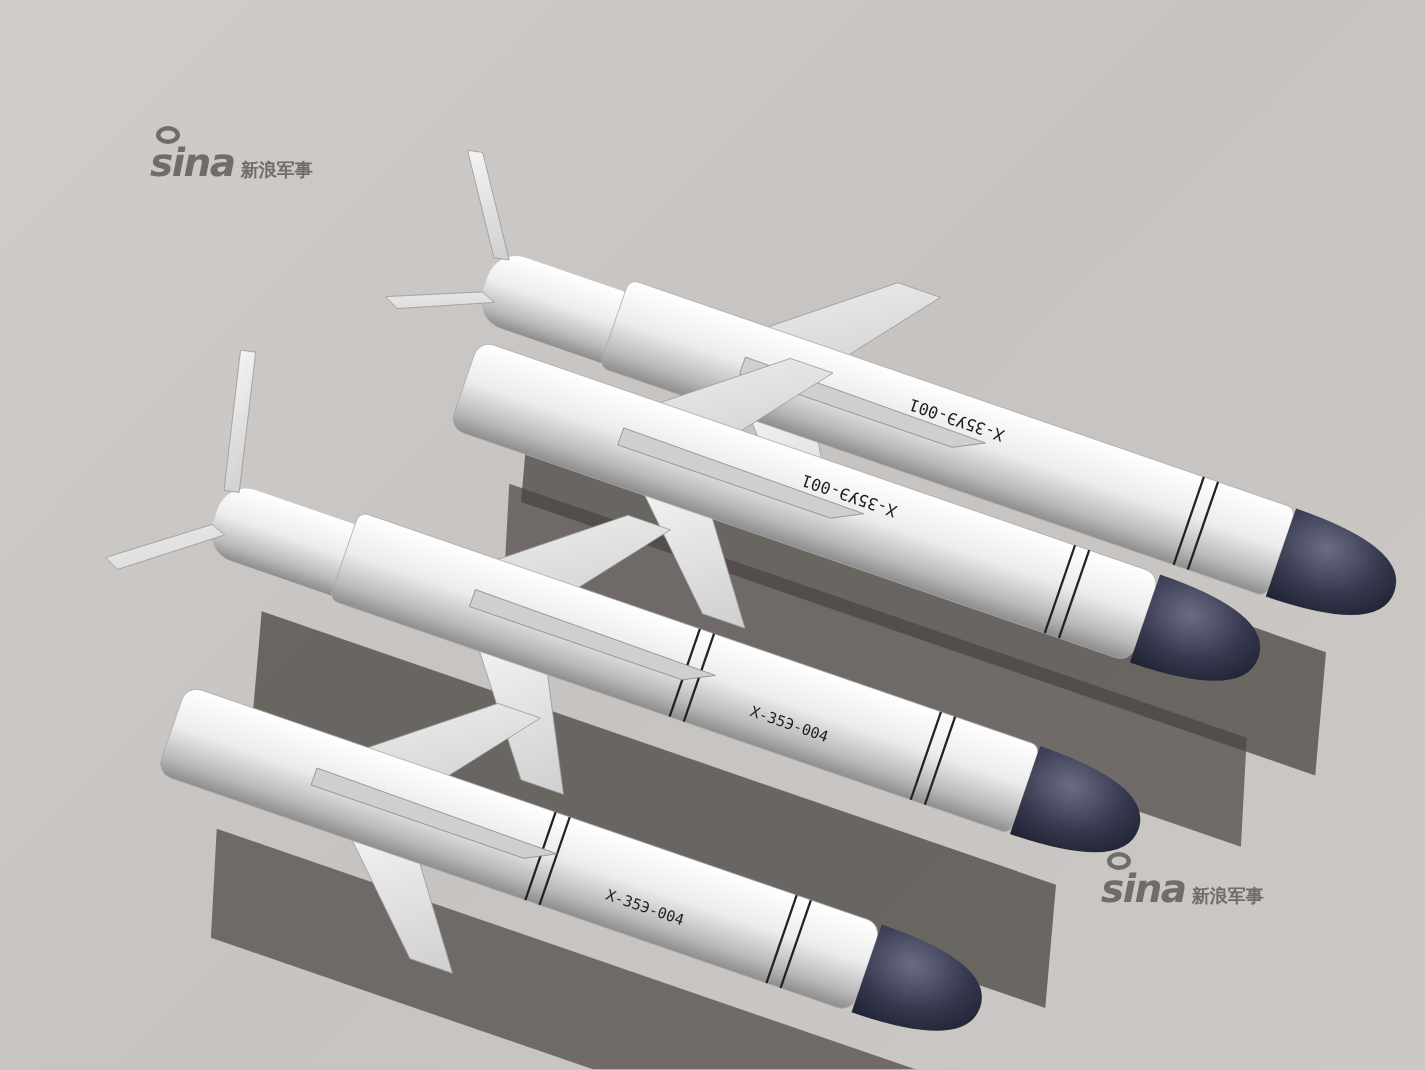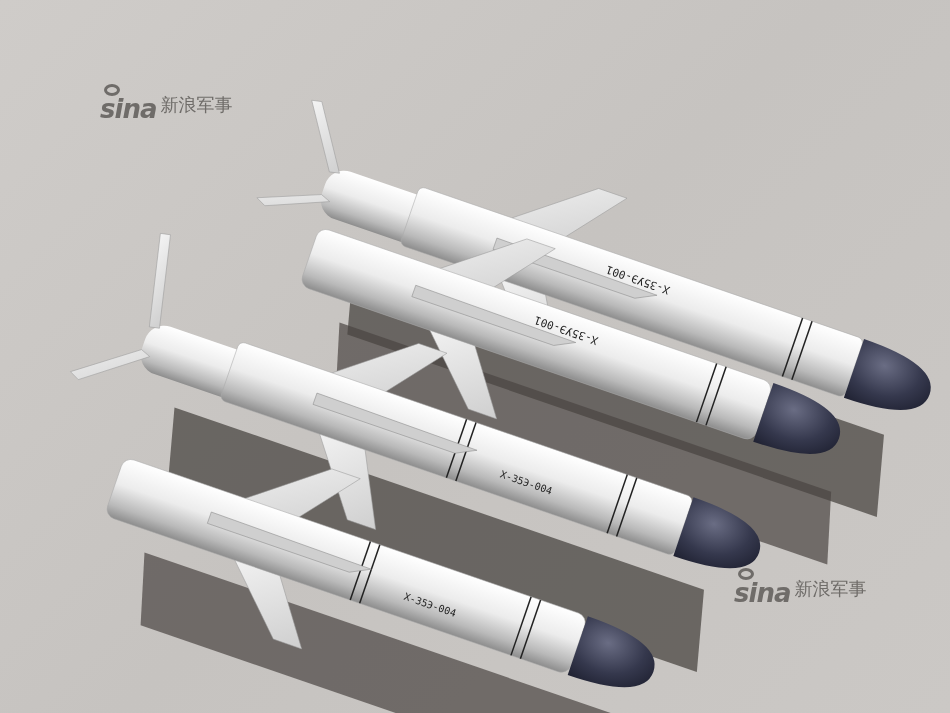--- a/index.html
+++ b/index.html
@@ -1,21 +1,21 @@
 <!DOCTYPE html>
 <html><head>
 <meta charset="utf-8">
 <style>
   html,body{margin:0;padding:0;}
   body{width:950px;height:713px;overflow:hidden;background:#c9c6c3;font-family:"Liberation Sans",sans-serif;}
   .scene{position:relative;width:950px;height:713px;background:linear-gradient(135deg,#cfccc9 0%,#c6c3c0 50%,#cbc8c5 100%);overflow:hidden;}
   svg.main{position:absolute;left:0;top:0;}
-  .wm{position:absolute;display:flex;gap:4px;color:#6f6c69;}
+  .wm{position:absolute;display:flex;align-items:flex-end;gap:4px;color:#6f6c69;}
   .wm .logo{font-family:"DejaVu Sans",sans-serif;font-weight:bold;font-style:italic;font-size:26px;letter-spacing:-1px;line-height:1;}
-  .wm .cn{font-family:"DejaVu Sans",sans-serif;font-weight:normal;font-size:18px;line-height:1;padding-bottom:3px;}
+  .wm .cn{font-family:"DejaVu Sans",sans-serif;font-weight:bold;font-size:12px;line-height:1;padding-bottom:3px;}
   .wm .eye{position:absolute;left:4px;top:-12px;width:16px;height:12px;border:3px solid #6f6c69;border-radius:50%;box-sizing:border-box;}
   .label{font-family:"DejaVu Sans Mono",monospace;fill:#1d1d1d;}
 </style>
 </head>
 <body>
 
 <div class="scene">
   <svg class="main" width="950" height="713" viewBox="0 0 950 713">
     <defs>
       <linearGradient id="body" x1="0" y1="0" x2="0" y2="1">

